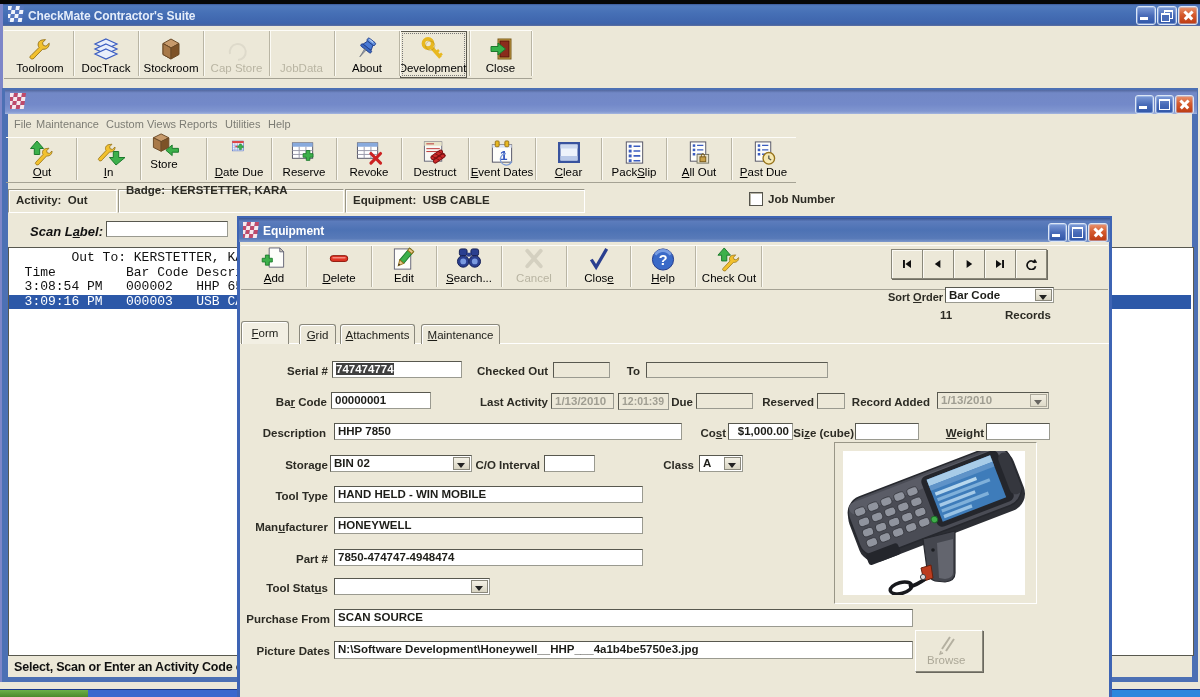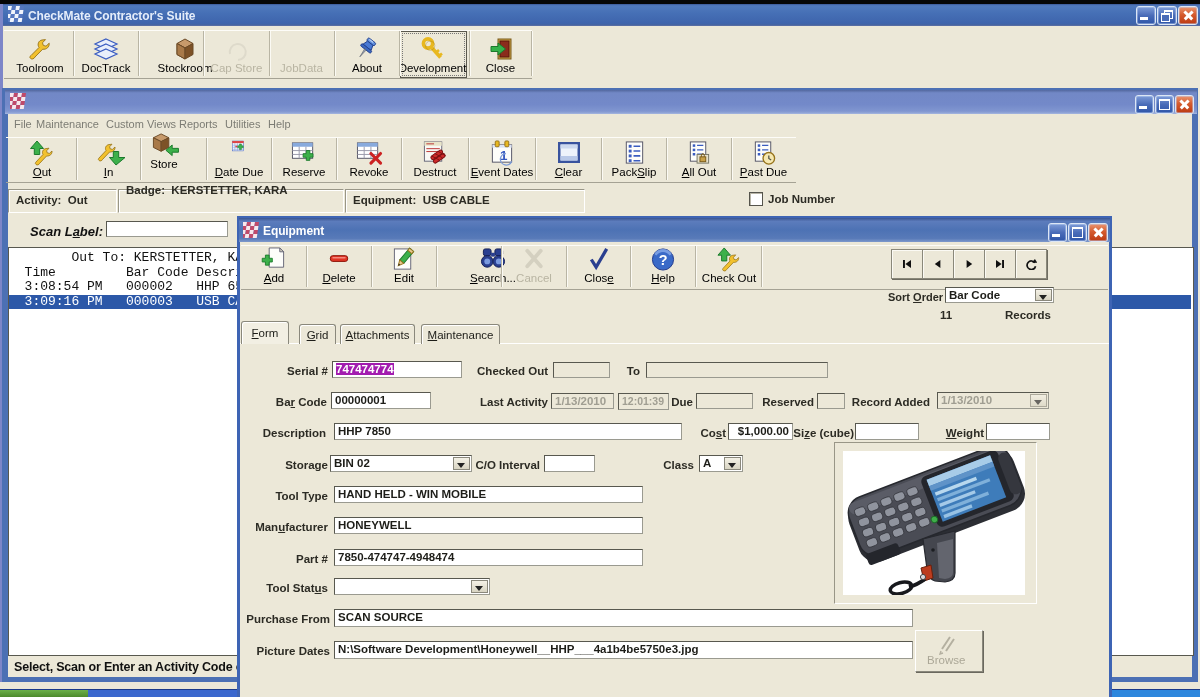--- a/index.html
+++ b/index.html
@@ -82,21 +82,21 @@
   <div class="abs tbtn" style="left:74px;top:33px;width:64px;height:42px;">
     <svg width="28" height="24" viewBox="0 0 28 24">
         <g stroke="#3a5cc0" stroke-width="1.2" fill="#e8eefb">
           <polygon points="14,1 25,6 14,11 3,6"></polygon>
           <polygon points="14,6 25,11 14,16 3,11"></polygon>
           <polygon points="14,11 25,16 14,21 3,16"></polygon>
         </g>
       </svg>
     <div class="lab">DocTrack</div>
     </div>
-  <div class="abs tbtn" style="left:153px;top:33px;width:64px;height:42px;">
+  <div class="abs tbtn" style="left:139px;top:33px;width:64px;height:42px;">
     <svg width="24" height="25" viewBox="0 0 24 25">
         <polygon points="4,6.5 12,2 20,6.5 12,11" fill="#c79a6b" stroke="#6b4a26"></polygon>
         <polygon points="4,6.5 12,11 12,22 4,17.5" fill="#a9795002" stroke="#6b4a26"></polygon>
         <polygon points="4,6.5 12,11 12,22 4,17.5" fill="#a87948" stroke="#6b4a26"></polygon>
         <polygon points="12,11 20,6.5 20,17.5 12,22" fill="#7d5227" stroke="#6b4a26"></polygon>
       </svg>
     <div class="lab">Stockroom</div>
     </div>
   <div class="abs tbtn" style="left:204px;top:33px;width:65px;height:42px;color:#b8b4a2;">
     <svg width="24" height="24" viewBox="0 0 24 24">
@@ -425,21 +425,21 @@
         <rect x="4" y="2" width="17" height="21" fill="#fdfdfa" stroke="#667"></rect>
         <g transform="rotate(40 14 12)">
           <rect x="11.5" y="0" width="5.5" height="16" fill="#3cb04a" stroke="#1b7a2c"></rect>
           <rect x="11.5" y="0" width="5.5" height="3" fill="#e8c890" stroke="#96731a"></rect>
           <polygon points="11.5,16 17,16 14.2,21.5" fill="#e8c890" stroke="#96731a"></polygon>
           <polygon points="13.2,19.5 15.2,19.5 14.2,21.5" fill="#222"></polygon>
         </g>
       </svg>
     <div class="lab">Edit</div>
     </div>
-  <div class="abs tbtn" style="left:437px;top:247px;width:64px;height:38px;padding-left:24px;">
+  <div class="abs tbtn" style="left:437px;top:247px;width:64px;height:38px;">
     <svg width="28" height="26" viewBox="0 0 28 26">
         <g fill="#2a3f90" stroke="#141f55">
           <rect x="4" y="2" width="8" height="7" rx="2"></rect>
           <rect x="16" y="2" width="8" height="7" rx="2"></rect>
           <circle cx="8" cy="15" r="6"></circle>
           <circle cx="20" cy="15" r="6"></circle>
         </g>
         <circle cx="8" cy="15" r="3" fill="#7a9ae0"></circle>
         <circle cx="20" cy="15" r="3" fill="#7a9ae0"></circle>
         <rect x="12" y="6" width="4" height="4" fill="#2a3f90"></rect>
@@ -523,21 +523,21 @@
   <div id="tabs">
     <div class="abs tab" style="left:241px;top:321px;width:46px;height:22px;background:#f2efe3;z-index:3;"><u>F</u>orm</div>
     <div class="abs tab" style="left:299px;top:324px;width:35px;height:19px;"><u>G</u>rid</div>
     <div class="abs tab" style="left:340px;top:324px;width:73px;height:19px;"><u>A</u>ttachments</div>
     <div class="abs tab" style="left:421px;top:324px;width:77px;height:19px;"><u>M</u>aintenance</div>
   </div>
 
   <div id="form">
 
     <div class="lbl" style="left:240px;top:365px;width:88px;">Serial #</div>
-    <div class="fld" style="left:332px;top:361px;width:122px;height:14px;"><span style="background:#a21caf;color:#fff;">747474774</span></div>
+    <div class="fld" style="left:332px;top:361px;width:122px;height:14px;"><span style="background:#404040;color:#fff;">747474774</span></div>
     <div class="lbl" style="left:448px;top:365px;width:100px;">Checked Out</div>
     <div class="fld dfld" style="left:553px;top:362px;width:49px;height:13px;"></div>
     <div class="lbl" style="left:590px;top:365px;width:50px;">To</div>
     <div class="fld dfld" style="left:646px;top:362px;width:174px;height:13px;"></div>
 
     <div class="lbl" style="left:240px;top:396px;width:87px;">Ba<u>r</u> Code</div>
     <div class="fld" style="left:331px;top:392px;width:92px;height:14px;">00000001</div>
     <div class="lbl" style="left:448px;top:396px;width:100px;">Last Activity</div>
     <div class="fld dfld" style="left:551px;top:393px;width:55px;height:13px;">1/13/2010</div>
     <div class="fld dfld" style="left:618px;top:393px;width:43px;height:14px;font-size:10.5px;">12:01:39</div>

